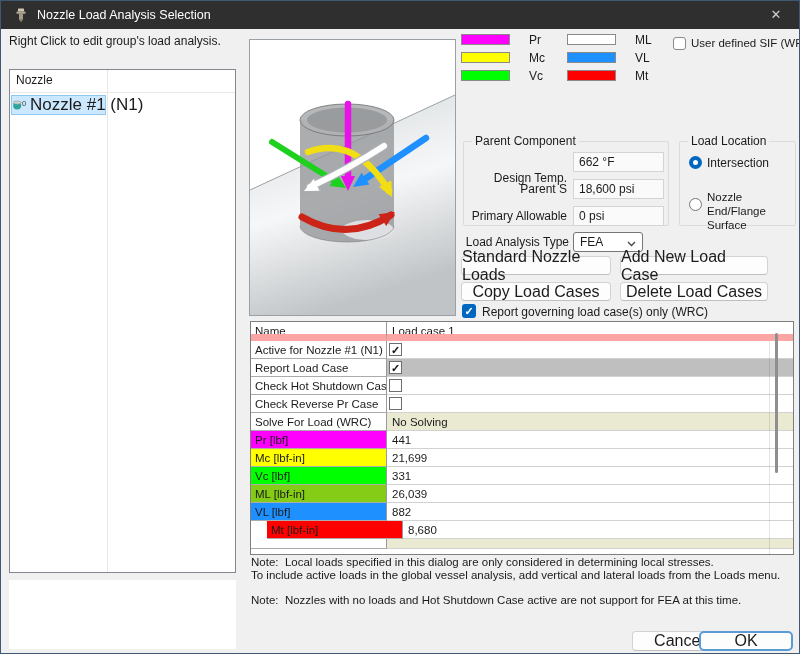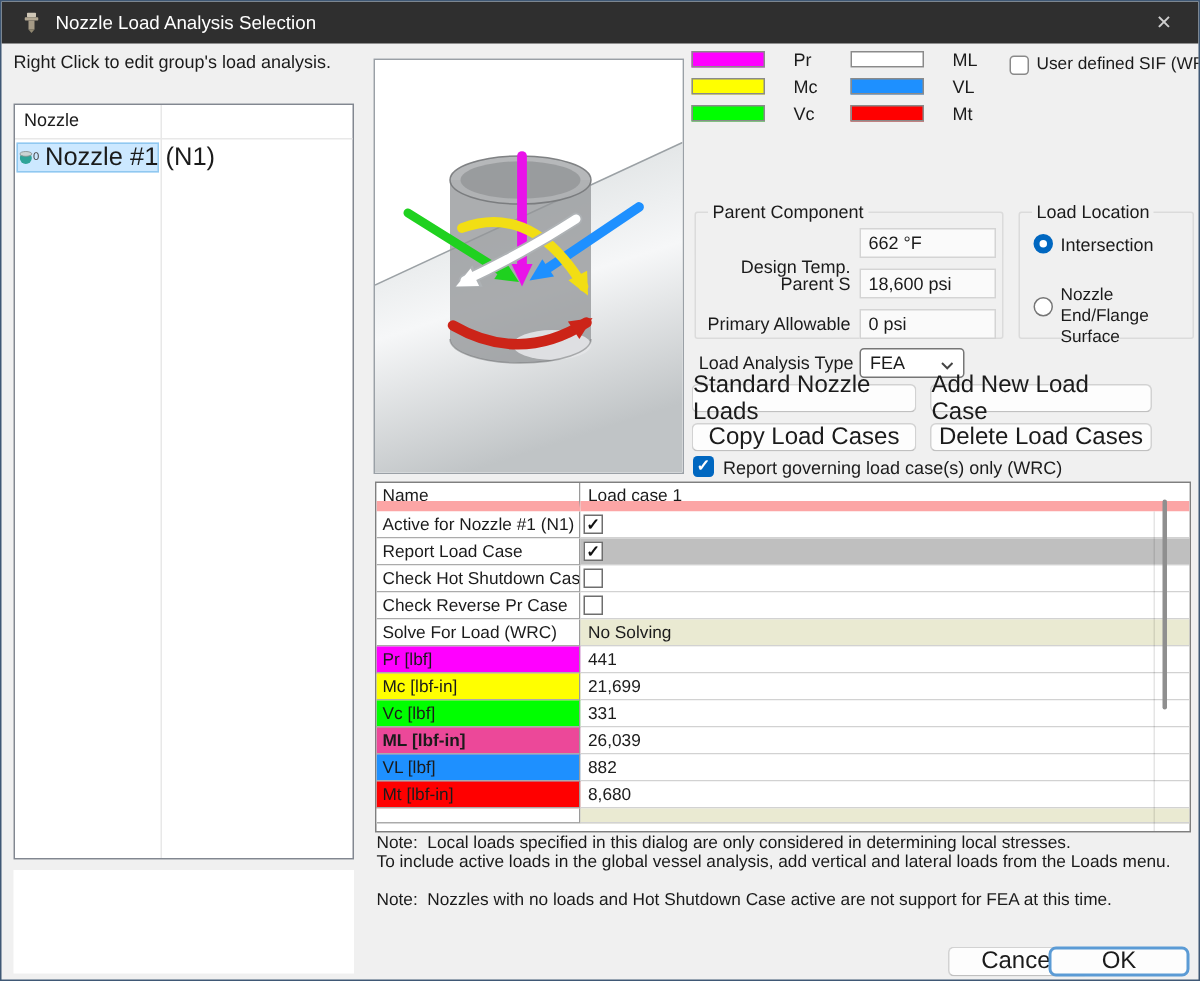--- a/index.html
+++ b/index.html
@@ -274,28 +274,28 @@
       </div>
       <div class="trow" style="height: 18px;">
         <div class="tcell tlabel" style="background: rgb(255, 255, 0);">Mc [lbf-in]</div>
         <div class="tcell tvalue">21,699</div>
       </div>
       <div class="trow" style="height: 18px;">
         <div class="tcell tlabel" style="background: rgb(0, 255, 0);">Vc [lbf]</div>
         <div class="tcell tvalue">331</div>
       </div>
       <div class="trow" style="height: 18px;">
-        <div class="tcell tlabel" style="background: #ec4899; font-weight: bold;">ML [lbf-in]</div>
+        <div class="tcell tlabel" style="background: #84cc16;">ML [lbf-in]</div>
         <div class="tcell tvalue">26,039</div>
       </div>
       <div class="trow" style="height: 18px;">
         <div class="tcell tlabel" style="background: rgb(30, 144, 255);">VL [lbf]</div>
         <div class="tcell tvalue">882</div>
       </div>
-      <div class="trow" style="height: 18px;">
+      <div class="trow" style="height: 18px; padding-left: 16px;">
         <div class="tcell tlabel" style="background: rgb(255, 0, 0);">Mt [lbf-in]</div>
         <div class="tcell tvalue">8,680</div>
       </div>
       <div class="trow" style="height: 10px;">
         <div class="tcell tlabel"></div>
         <div class="tcell tvalue" style="background: rgb(234, 234, 210);"></div>
       </div>
     </div>
   <div class="scroll-sep" style="left:768px;top:340px;height:213px;width:1px;position:absolute;background:rgba(0,0,0,0.10);"></div>
   <div class="scroll-thumb" style="left:774px;top:332px;position:absolute;"></div>

